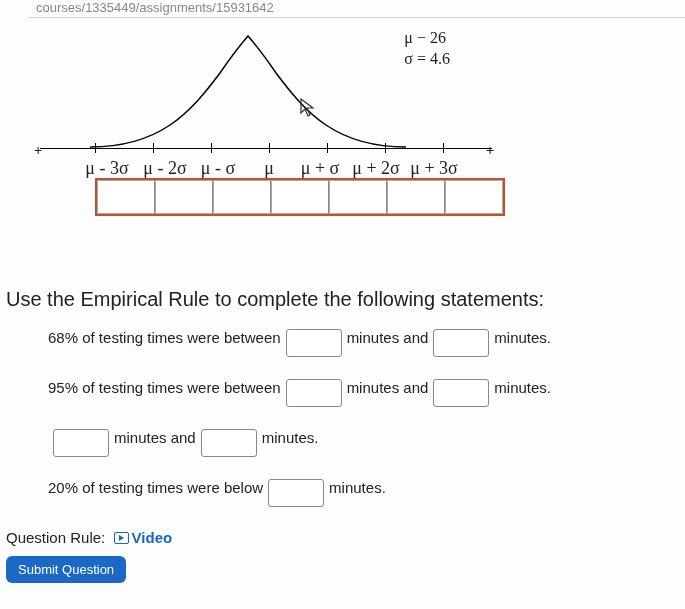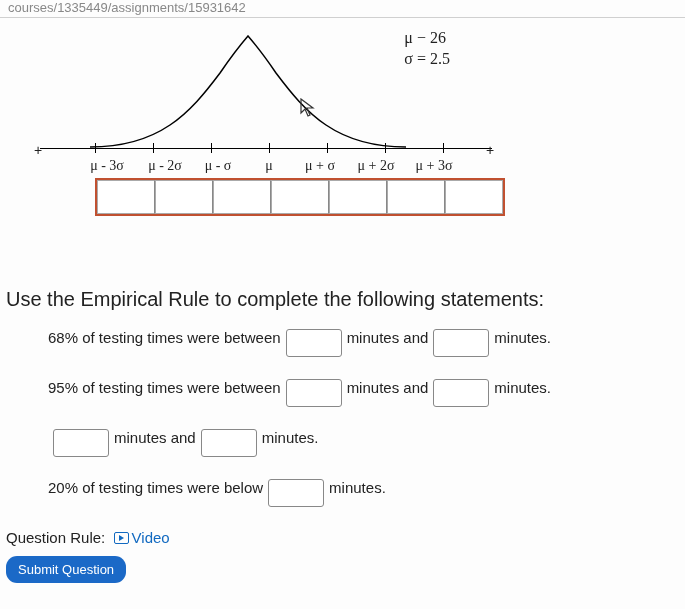--- a/index.html
+++ b/index.html
@@ -11,20 +11,21 @@
     width: 685px;
     height: 609px;
     overflow: hidden;
     position: relative;
   }
   .breadcrumb {
     color: #888;
     font-size: 13px;
     padding: 0 8px 2px;
     border-bottom: 1px solid #d0d0d0;
+    margin-left: 28px;
   }
   .chart-area {
     position: relative;
     width: 520px;
     height: 210px;
     margin: 0 0 0 0;
   }
   .params {
     position: absolute;
     right: 70px;
@@ -58,21 +59,21 @@
     position: absolute;
     top: 125px;
     width: 1px;
     height: 10px;
     background: #000;
   }
   .tick-label {
     position: absolute;
     top: 140px;
     font-family: 'Times New Roman', serif;
-    font-size: 14px;
+    font-size: 18px;
     transform: translateX(-50%);
     white-space: nowrap;
   }
   .curve {
     position: absolute;
     left: 90px;
     top: 15px;
     width: 316px;
     height: 116px;
   }
@@ -113,20 +114,21 @@
     font-size: 13px;
     text-align: center;
   }
   .help-row {
     margin: 14px 0 0 6px;
     font-size: 15px;
   }
   .help-row a {
     color: #1169c0;
     text-decoration: none;
+    font-weight: bold;
   }
   .video-icon {
     display: inline-block;
     border: 1px solid #1169c0;
     border-radius: 2px;
     width: 15px;
     height: 12px;
     position: relative;
     vertical-align: -1px;
     margin-right: 3px;
@@ -139,36 +141,36 @@
     border-top: 3.5px solid transparent;
     border-bottom: 3.5px solid transparent;
   }
   .submit-btn {
     margin: 10px 0 0 6px;
     background: #1b69c7;
     color: #fff;
     border: none;
     padding: 6px 12px;
     font-size: 13px;
-    border-radius: 11px;
+    border-radius: 6px;
     cursor: pointer;
   }
 </style>
 </head>
 <body>
 
 
 
 <div class="breadcrumb">courses/1335449/assignments/15931642</div>
 
 <div class="chart-area">
 
   <div class="params">
     <div>μ − 26</div>
-    <div>σ = 2.5</div>
+    <div>σ = 4.6</div>
   </div>
 
   <svg class="curve" viewBox="0 0 316 116">
     <path d="M 0 114 C 70 114, 100 80, 130 40 C 145 18, 158 3, 158 3 C 158 3, 171 18, 186 40 C 216 80, 246 114, 316 114" stroke="#000" stroke-width="1.5" fill="none"></path>
   </svg>
 
   <span class="cursor-icon">
     <svg width="16" height="20" viewBox="0 0 16 20">
         <path d="M1 1 L1 15 L5 11 L8 18 L10 17 L7 10 L13 10 Z" fill="none" stroke="#333" stroke-width="1.2"></path>
       </svg>

